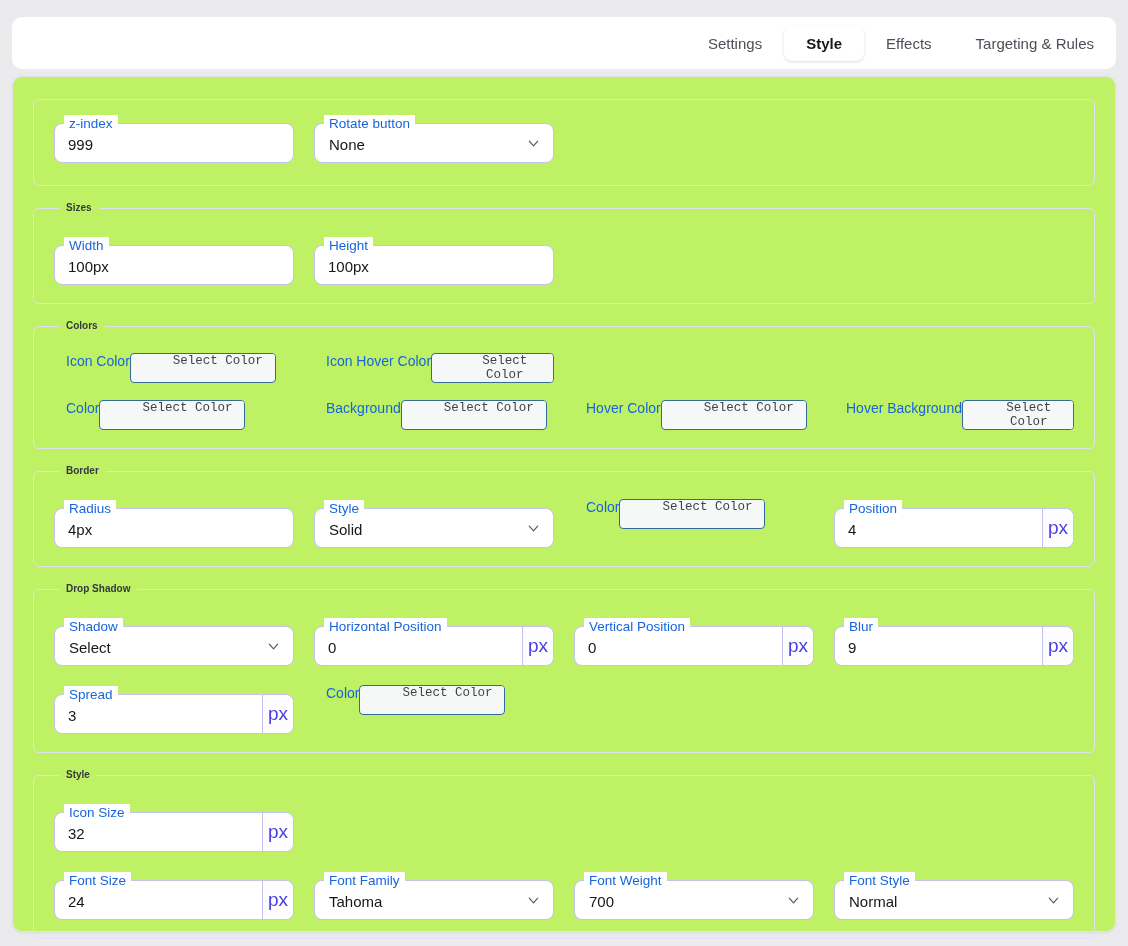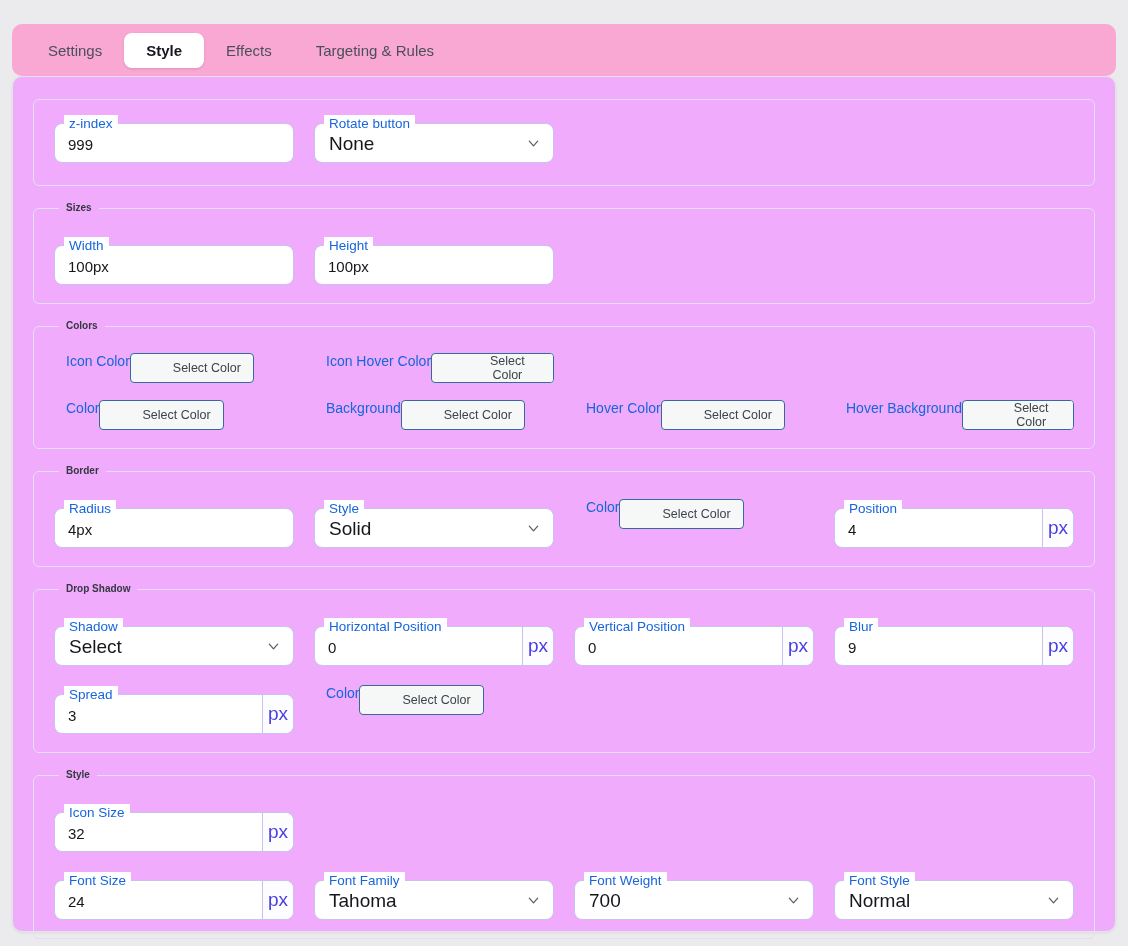--- a/index.html
+++ b/index.html
@@ -6,38 +6,38 @@
   html,body { width:1128px; height:946px; }
   body {
     background:#ebebed;
     font-family:"Liberation Sans", sans-serif;
     position:relative;
     overflow:hidden;
   }
 
   
   .tabbar {
-    position:absolute; left:12px; top:24px; width:1104px; height:52px;
-    background:#f9a8d4; border-radius:10px;
-    display:flex; align-items:center; padding-left:14px;
+    position:absolute; left:12px; top:17px; width:1104px; height:52px;
+    background:#ffffff; border-radius:10px;
+    display:flex; align-items:center; padding-left:14px;justify-content:flex-end;
   }
   .tab {
     padding:9px 22px; font-size:15px; color:#4b4f58; border-radius:8px;
     cursor:pointer; background:transparent; border:none;
     font-family:"Liberation Sans", sans-serif; line-height:17px;
   }
   .tab.active {
     background:#ffffff; color:#15171e; font-weight:700;
     box-shadow:0 1px 3px rgba(20,20,30,0.14);
   }
 
   
   .panel {
     position:absolute; left:12px; top:76px; width:1104px; height:856px;
-    background:#f0abfc; border:1px solid #e3e3e7; border-radius:10px;
+    background:#bef264; border:1px solid #e3e3e7; border-radius:10px;
     box-shadow:0 1px 3px rgba(16,16,20,0.07);
     padding:22px 20px 0 20px;
   }
 
   
   .section {
     border:1px solid #e2dff2; border-radius:6px;
     margin:0 0 13px 0; padding:6px 20px 18px 20px;
   }
   .section legend {
@@ -71,38 +71,38 @@
   }
   .fld.has-unit input { padding-right:40px; }
   .unit {
     position:absolute; right:0; top:0; height:100%; width:31px;
     border-left:1px solid #c7c1f0; color:#4b40e0; font-size:19px;
     display:flex; align-items:center; justify-content:center;
     border-radius:0 8px 8px 0; background:#fdfdff;
   }
   .sel {
     position:absolute; inset:0; display:flex; align-items:center;
-    padding:2px 34px 0 14px; font-size:19px; color:#15171c; cursor:pointer;
+    padding:2px 34px 0 14px; font-size:15px; color:#15171c; cursor:pointer;
   }
   .chev {
     position:absolute; right:13px; top:50%; margin-top:-6px;
     width:13px; height:13px; pointer-events:none;
   }
 
   
   .cstack { display:flex; flex-direction:row; align-items:flex-start; }
   .clab {
     font-size:14px; color:#1765dc; line-height:17px;
     margin:0 0 3px 12px; white-space:nowrap;
   }
   .cpicker {
-    display:inline-flex; align-items:center; height:30px;
+    display:inline-flex; align-items:flex-start; height:30px;
     border:1px solid #36699c; border-radius:4px; overflow:hidden;
     background:#f6f7f7; cursor:pointer; padding:0;
-    font-family:Liberation Sans, sans-serif;
+    font-family:Liberation Mono, monospace;
   }
   .swatch { width:30px; border-right:1px solid #c6cacd; background:#fff; }
   .cplabel {
     display:flex; align-items:center; padding:0 12px;
     font-size:12.5px; color:#3c434a; background:#f6f7f7;
   }
 </style>
 </head>
 <body>
 

